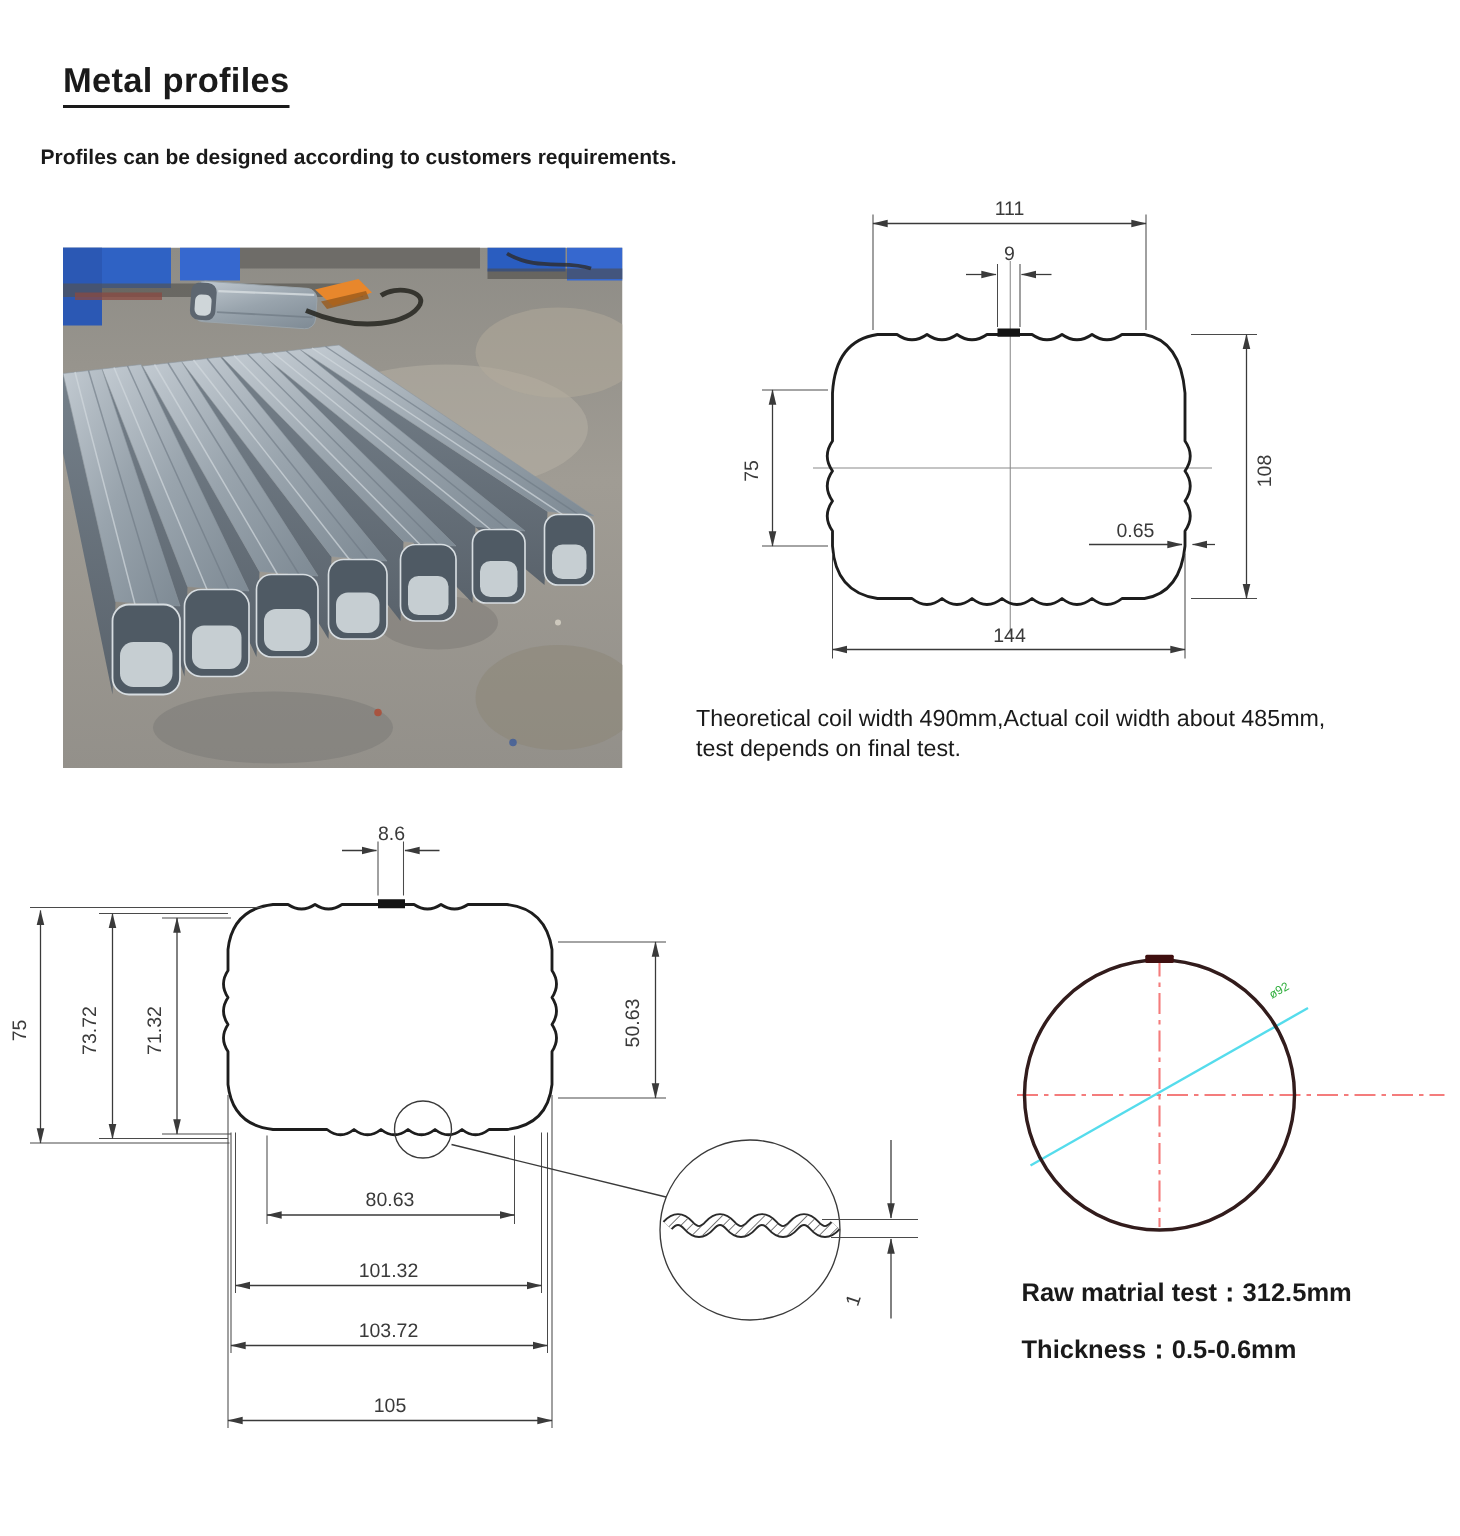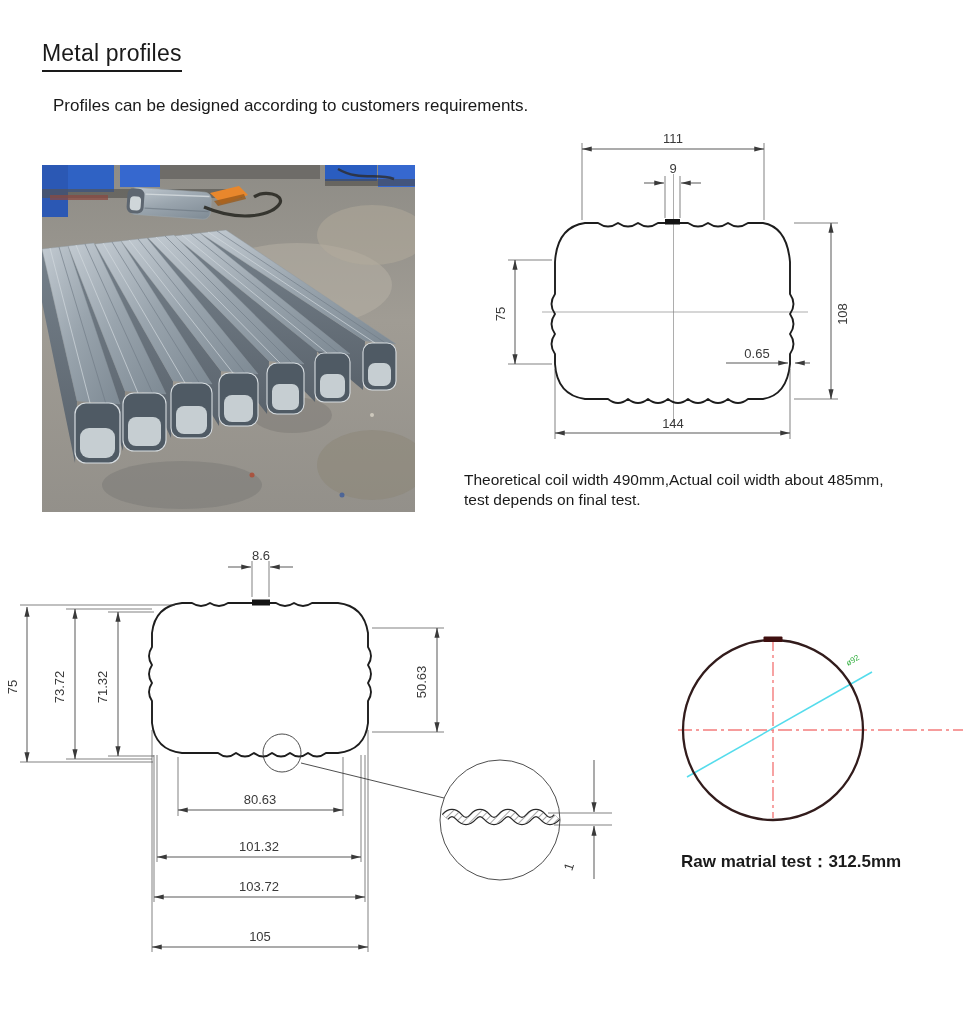--- a/index.html
+++ b/index.html
@@ -1,21 +1,21 @@
 <!DOCTYPE html>
 <html><head>
 <meta charset="utf-8">
 <style>
   html,body{margin:0;padding:0;background:#fff;}
   .page{position:relative;width:973px;height:1024px;background:#ffffff;
         font-family:"Liberation Sans",sans-serif;color:#1a1a1a;overflow:hidden;}
   .abs{position:absolute;}
-  .title{left:42px;top:40px;font-size:23px;font-weight:normal;
+  .title{left:42px;top:40px;font-size:23px;font-weight:bold;
          border-bottom:2px solid #1a1a1a;padding-bottom:3px;letter-spacing:.2px;}
-  .subtitle{left:53px;top:96px;font-size:17px;}
+  .subtitle{left:27px;top:96px;font-size:14px;font-weight:bold;}
   .coil-note{left:464px;top:470px;width:505px;font-size:15.5px;line-height:20px;}
   .mat-note{left:681px;font-size:17px;font-weight:600;}
   .mat-note.l1{top:850px;}
   .mat-note.l2{top:888px;}
   svg{display:block;}
   svg text{font-family:"Liberation Sans",sans-serif;}
   .dml{font-size:13px;fill:#3a3a3a;}
   .ext{stroke:#4a4a4a;stroke-width:.7;fill:none;}
   .dim{stroke:#3a3a3a;stroke-width:.85;fill:none;}
   .prof{stroke:#1d1d1d;stroke-width:1.9;fill:none;stroke-linejoin:round;}
@@ -333,14 +333,15 @@
   <svg class="abs" style="left:655px;top:612px;" width="315" height="235" viewBox="0 0 315 235" role="img">
     <line x1="23" y1="118" x2="308" y2="118" stroke="#f47c7c" stroke-width="1.4" stroke-dasharray="14 4 3 4"></line>
     <line x1="118" y1="25" x2="118" y2="206" stroke="#f47c7c" stroke-width="1.4" stroke-dasharray="14 4 3 4"></line>
     <line x1="32" y1="165" x2="217" y2="60" stroke="#55dcec" stroke-width="1.6"></line>
     <circle cx="118" cy="118" r="90" fill="none" stroke="#321c1c" stroke-width="2.3"></circle>
     <rect x="108.5" y="24.5" width="19" height="5.5" rx="1" fill="#3f0f0f"></rect>
     <text x="193" y="54" font-size="8" fill="#2fae3c" transform="rotate(-30 193 54)">ø92</text>
   </svg>
 
   <div class="abs mat-note l1">Raw matrial test：312.5mm</div>
+  <div class="abs mat-note l2">Thickness：0.5-0.6mm</div>
 
 </div>
 
 </body></html>

